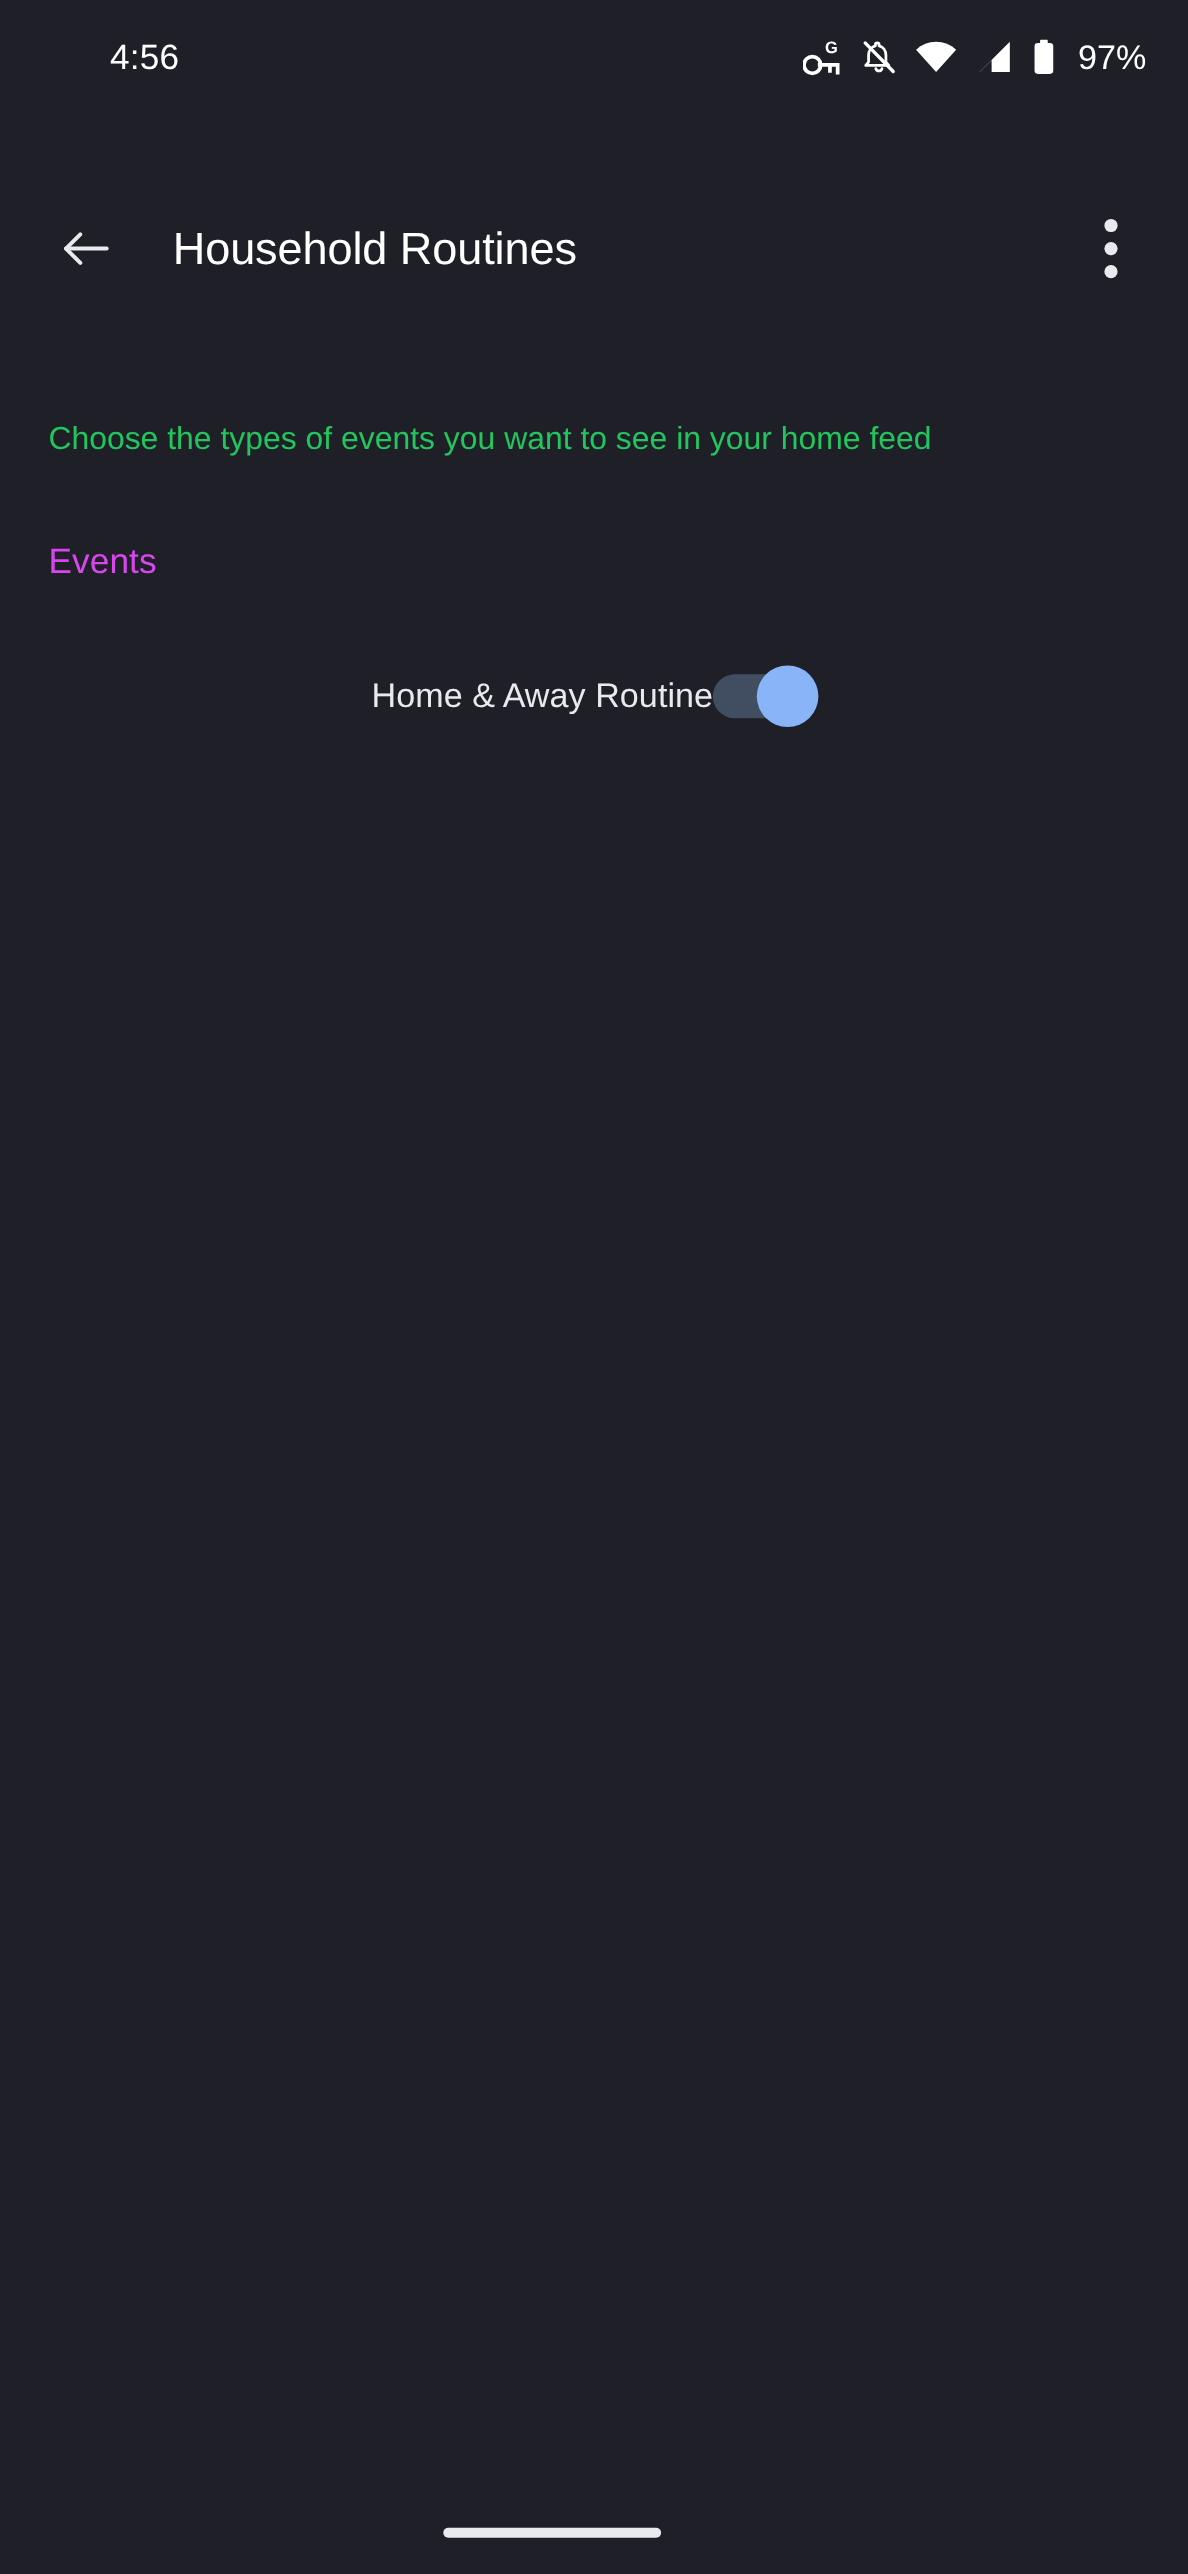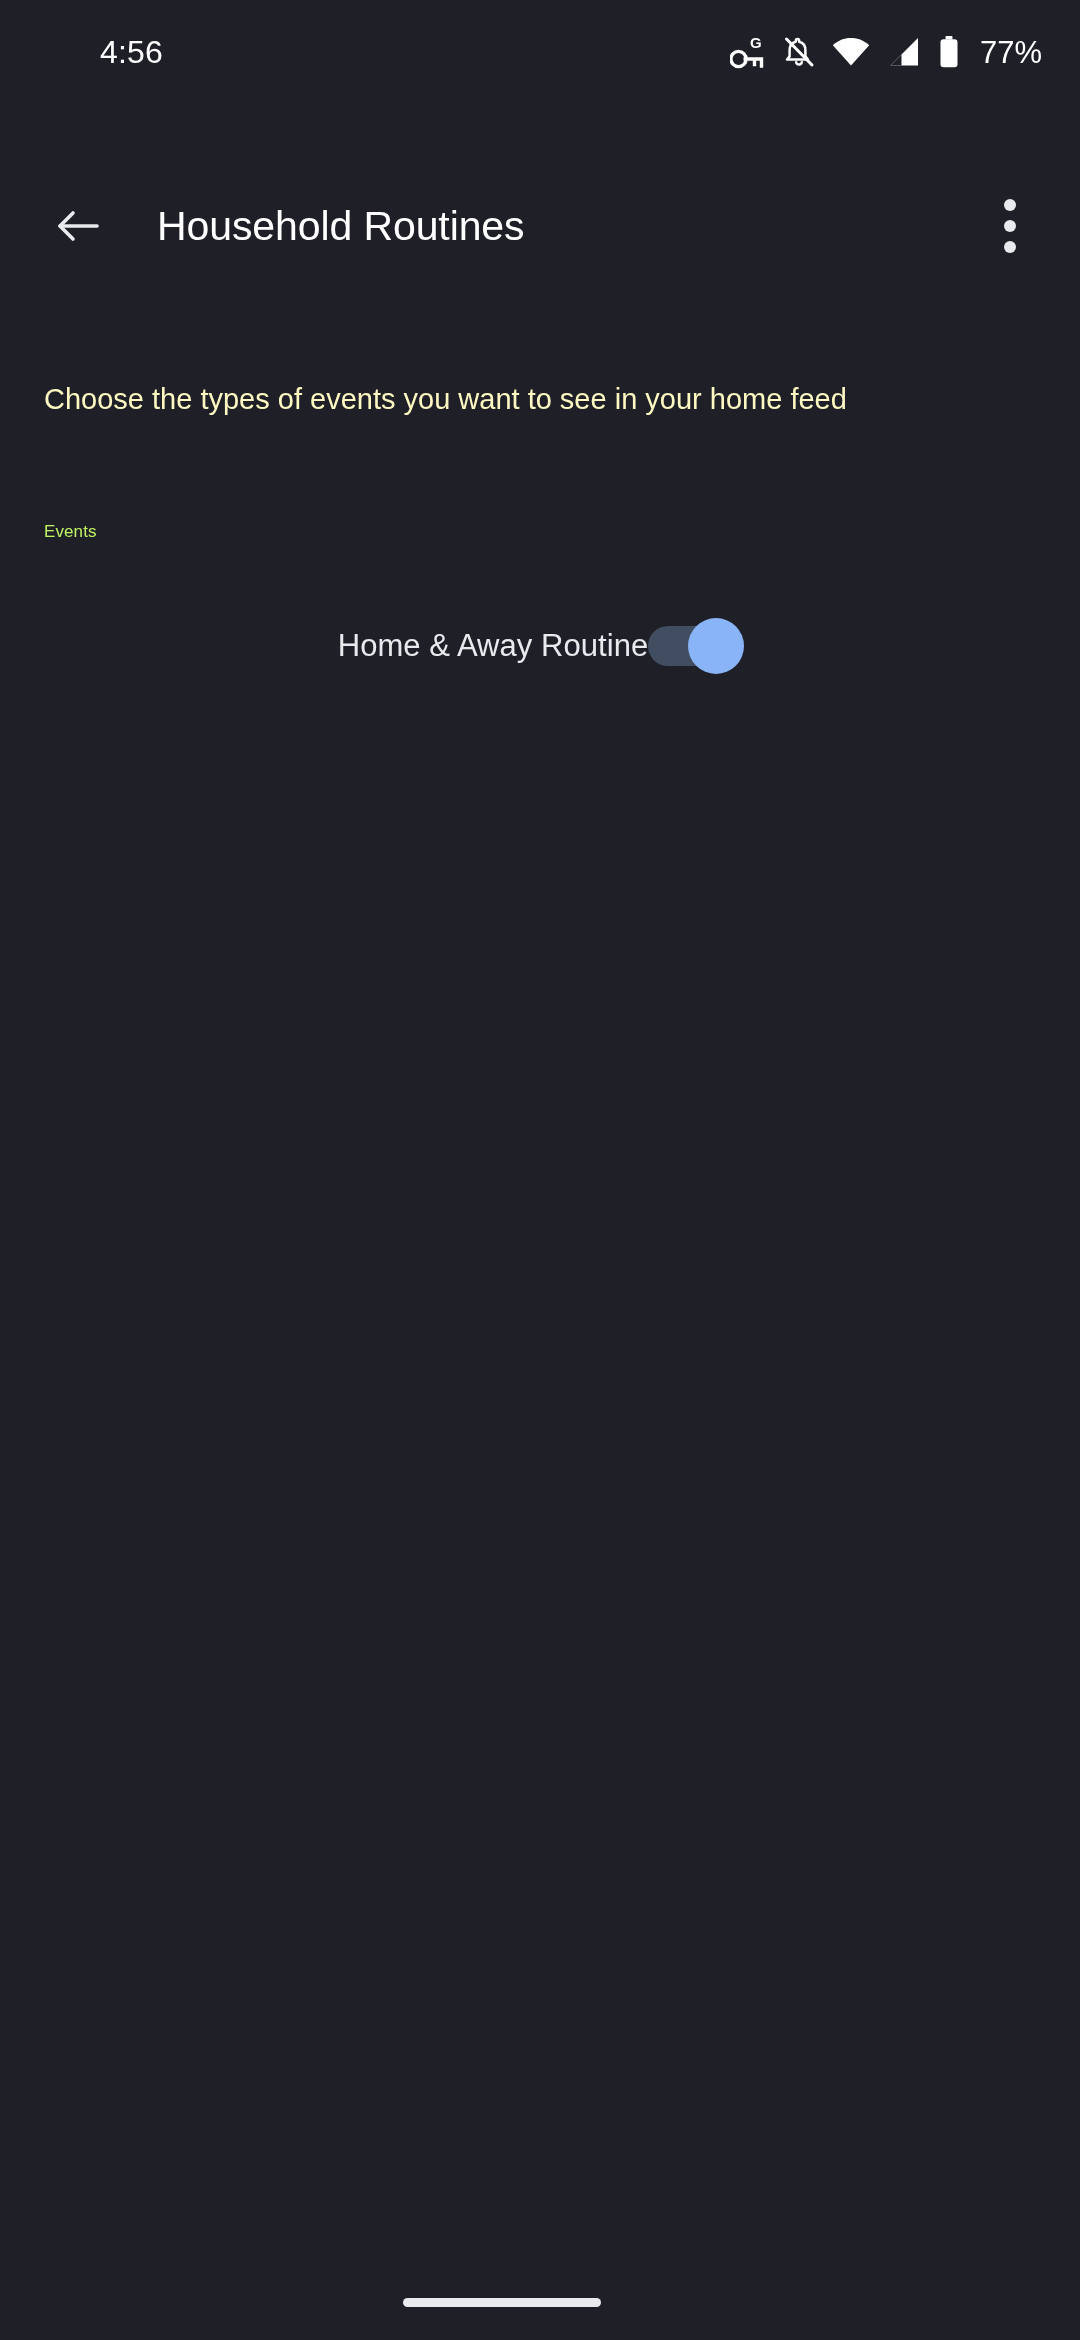--- a/index.html
+++ b/index.html
@@ -112,34 +112,34 @@
   }
 
   
   .content {
     position: absolute;
     top: 282px;
     left: 0;
     width: 1080px;
   }
   .description {
-    color: #fef9c3;
+    color: #22c55e;
     font-size: 29px;
     line-height: 40px;
     padding: 0 44px;
     margin-top: 97px;
     font-weight: 400;
   }
   .section-header {
-    color: #bef264;
-    font-size: 17px;
+    color: #d946ef;
+    font-size: 32px;
     font-weight: 500;
     letter-spacing: 0.1px;
     padding: 0 44px;
-    margin-top: 103px;
+    margin-top: 73px;
   }
 
   .pref-row {
     display: flex;
     align-items: center;
     justify-content: center;
     padding: 0 42px 0 44px;
     height: 104px;
     margin-top: 52px;
     cursor: pointer;
@@ -229,21 +229,21 @@
         </svg>
       </span>
 
       <span class="sicon">
         <svg width="22" height="32" viewBox="0 0 22 32" fill="none">
           <rect x="7.5" y="0" width="7" height="3.6" rx="1" fill="#ffffff"></rect>
           <rect x="2.5" y="3.2" width="17" height="28" rx="3" fill="#ffffff"></rect>
         </svg>
       </span>
 
-      <span class="battery-pct">77%</span>
+      <span class="battery-pct">97%</span>
     </div>
   </div>
 
   <div class="app-bar">
 
     <div class="back-btn">
       <svg width="50" height="50" viewBox="0 0 50 50" fill="none">
         <path d="M44 25 H7" stroke="#e8eaed" stroke-width="3.6" stroke-linecap="round"></path>
         <path d="M20 12 L7 25 L20 38" stroke="#e8eaed" stroke-width="3.6" stroke-linecap="round" stroke-linejoin="round"></path>
       </svg>

